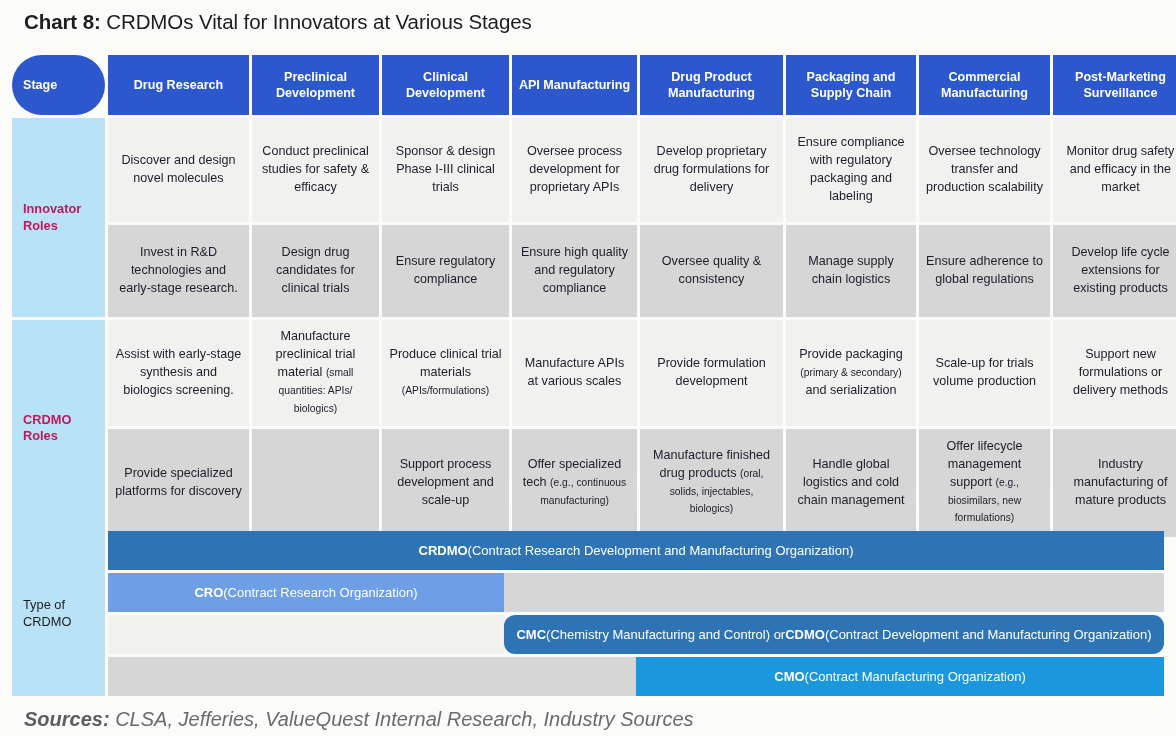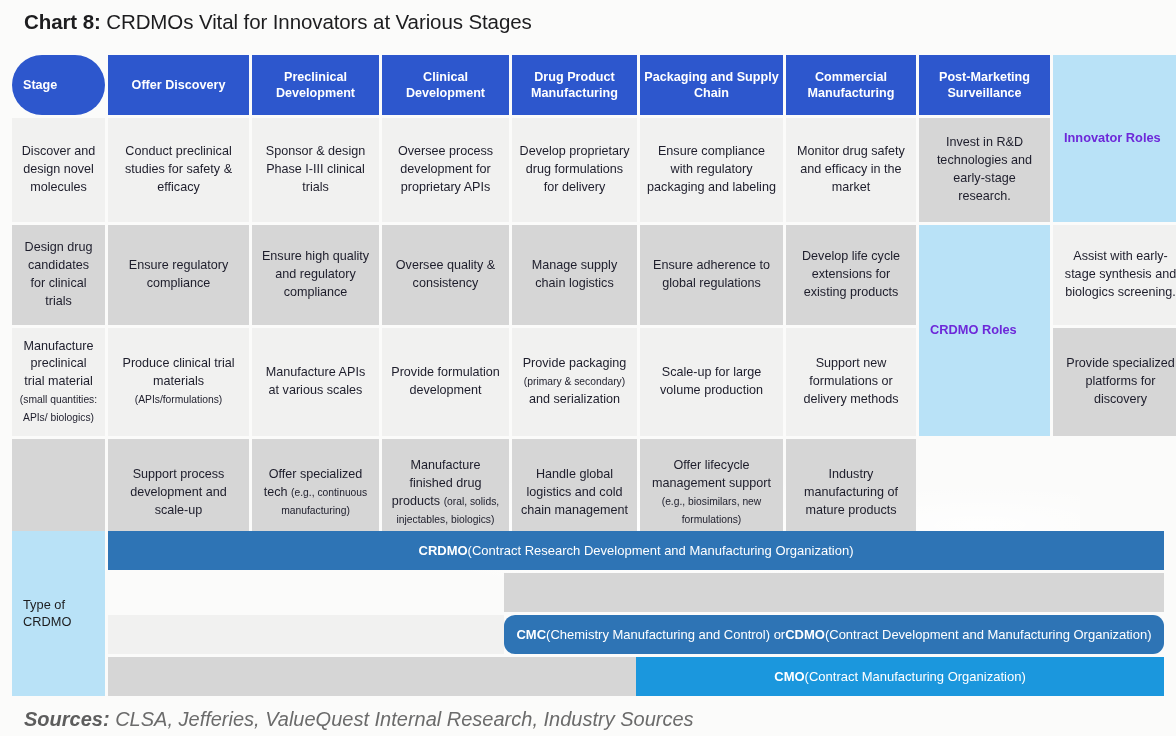--- a/index.html
+++ b/index.html
@@ -66,21 +66,21 @@
   }
   .hcell.stage {
     text-align: left;
     justify-content: flex-start;
     padding-left: 11px;
     font-size: 12.6px;
     border-radius: 30px;
   }
   .rowlabel {
     background: #b9e2f7;
-    color: #6d28d9;
+    color: #be185d;
     font-weight: bold;
     font-size: 12.8px;
     line-height: 1.3;
     padding-left: 11px;
     display: flex;
     align-items: center;
     box-sizing: border-box;
   }
   .cell {
     font-size: 12.6px;
@@ -167,23 +167,24 @@
 <body>
 
 <div class="page">
 
   <div class="title">
     <span class="strong">Chart 8:</span><span> CRDMOs Vital for Innovators at Various Stages</span>
   </div>
 
   <div class="grid" id="grid">
       <div class="hcell stage">Stage</div>
-      <div class="hcell">Offer Discovery</div>
+      <div class="hcell">Drug Research</div>
       <div class="hcell">Preclinical Development</div>
       <div class="hcell">Clinical Development</div>
+      <div class="hcell">API Manufacturing</div>
       <div class="hcell">Drug Product Manufacturing</div>
       <div class="hcell">Packaging and Supply Chain</div>
       <div class="hcell">Commercial Manufacturing</div>
       <div class="hcell">Post-Marketing Surveillance</div>
       <div class="rowlabel" style="grid-row: span 2;">Innovator Roles</div>
       <div class="cell light r1">
         <span><span>Discover and design novel molecules</span></span>
       </div>
       <div class="cell light r1">
         <span><span>Conduct preclinical studies for safety &amp; efficacy</span></span>
@@ -194,20 +195,23 @@
       <div class="cell light r1">
         <span><span>Oversee process development for proprietary APIs</span></span>
       </div>
       <div class="cell light r1">
         <span><span>Develop proprietary drug formulations for delivery</span></span>
       </div>
       <div class="cell light r1">
         <span><span>Ensure compliance with regulatory packaging and labeling</span></span>
       </div>
       <div class="cell light r1">
+        <span><span>Oversee technology transfer and production scalability</span></span>
+      </div>
+      <div class="cell light r1">
         <span><span>Monitor drug safety and efficacy in the market</span></span>
       </div>
       <div class="cell dark r2">
         <span><span>Invest in R&amp;D technologies and early-stage research.</span></span>
       </div>
       <div class="cell dark r2">
         <span><span>Design drug candidates for clinical trials</span></span>
       </div>
       <div class="cell dark r2">
         <span><span>Ensure regulatory compliance</span></span>
@@ -240,21 +244,21 @@
       <div class="cell light r3">
         <span><span>Manufacture APIs at various scales</span></span>
       </div>
       <div class="cell light r3">
         <span><span>Provide formulation development</span></span>
       </div>
       <div class="cell light r3">
         <span><span>Provide packaging </span><span class="sm">(primary &amp; secondary)</span><span> and serialization</span></span>
       </div>
       <div class="cell light r3">
-        <span><span>Scale-up for large volume production</span></span>
+        <span><span>Scale-up for trials volume production</span></span>
       </div>
       <div class="cell light r3">
         <span><span>Support new formulations or delivery methods</span></span>
       </div>
       <div class="cell dark r4">
         <span><span>Provide specialized platforms for discovery</span></span>
       </div>
       <div class="cell dark r4">
         <span></span>
       </div>
@@ -281,20 +285,24 @@
   <div class="band">
     <div class="band-label">Type of CRDMO</div>
     <div class="band-rows" id="band-rows">
         <div class="band-row">
           <div class="bar" style="background: rgb(46, 116, 181); grid-column: 1 / span 8; align-items: center;">
             <b>CRDMO</b>
             <span> (Contract Research Development and Manufacturing Organization)</span>
           </div>
         </div>
         <div class="band-row">
+          <div class="bar" style="background: rgb(109, 158, 230); grid-column: 1 / span 3;">
+            <b>CRO</b>
+            <span> (Contract Research Organization)</span>
+          </div>
           <div class="filler dark" style="grid-column: 4 / span 5;"></div>
         </div>
         <div class="band-row">
           <div class="filler light" style="grid-column: 1 / span 3;"></div>
           <div class="bar" style="background: rgb(46, 116, 181); grid-column: 4 / span 5; border-radius: 11px;">
             <b>CMC</b>
             <span> (Chemistry Manufacturing and Control) or </span>
             <b>CDMO</b>
             <span> (Contract Development and Manufacturing Organization)</span>
           </div>

